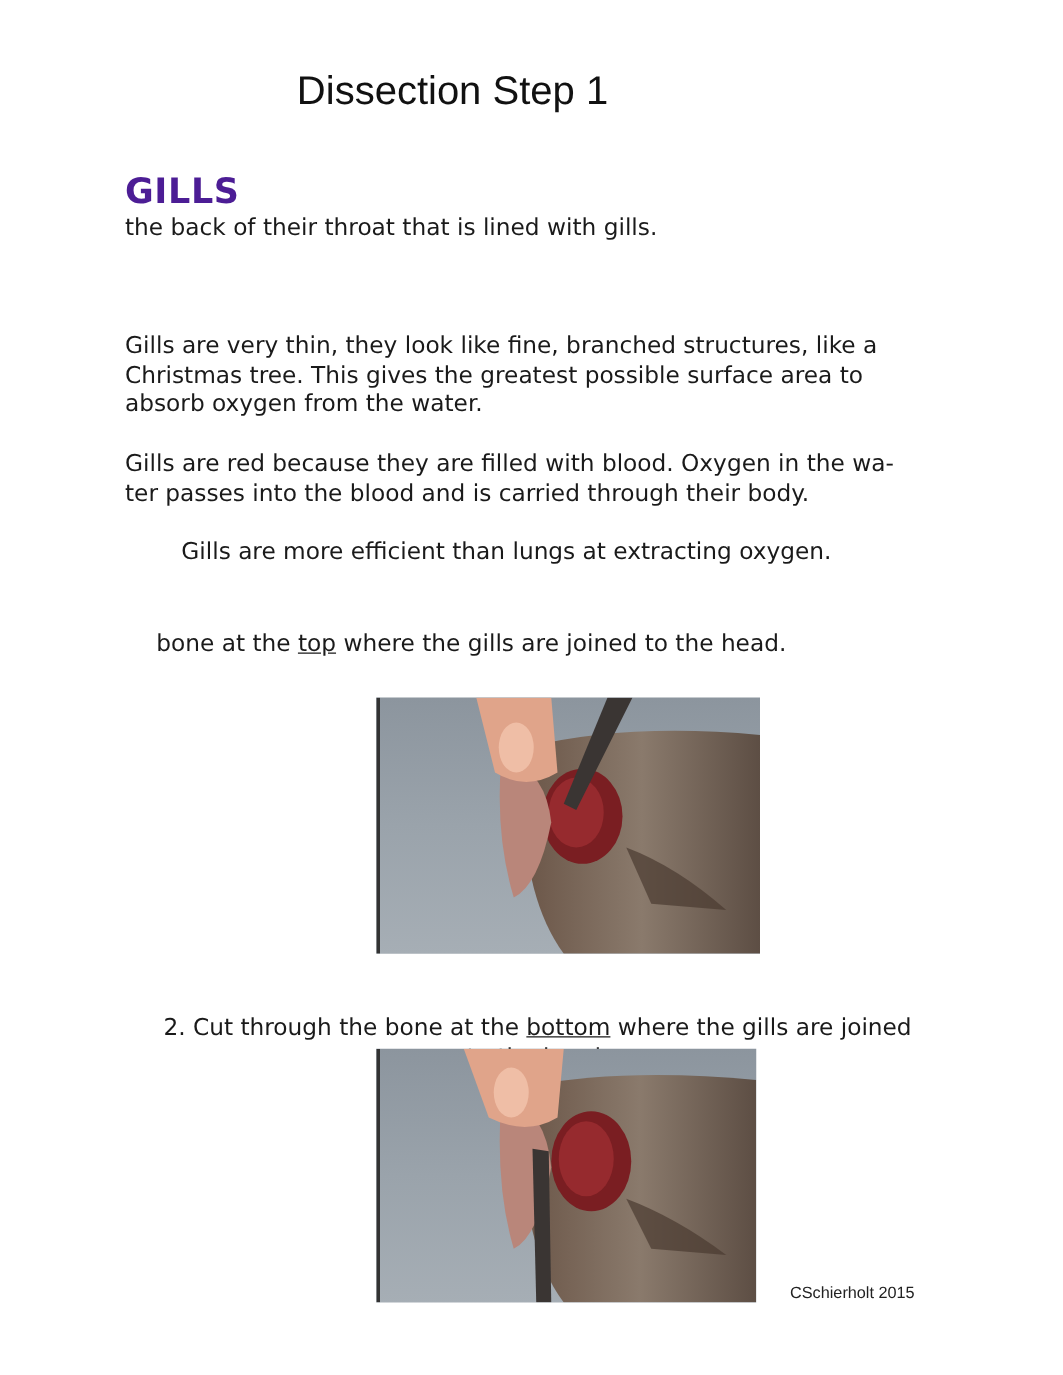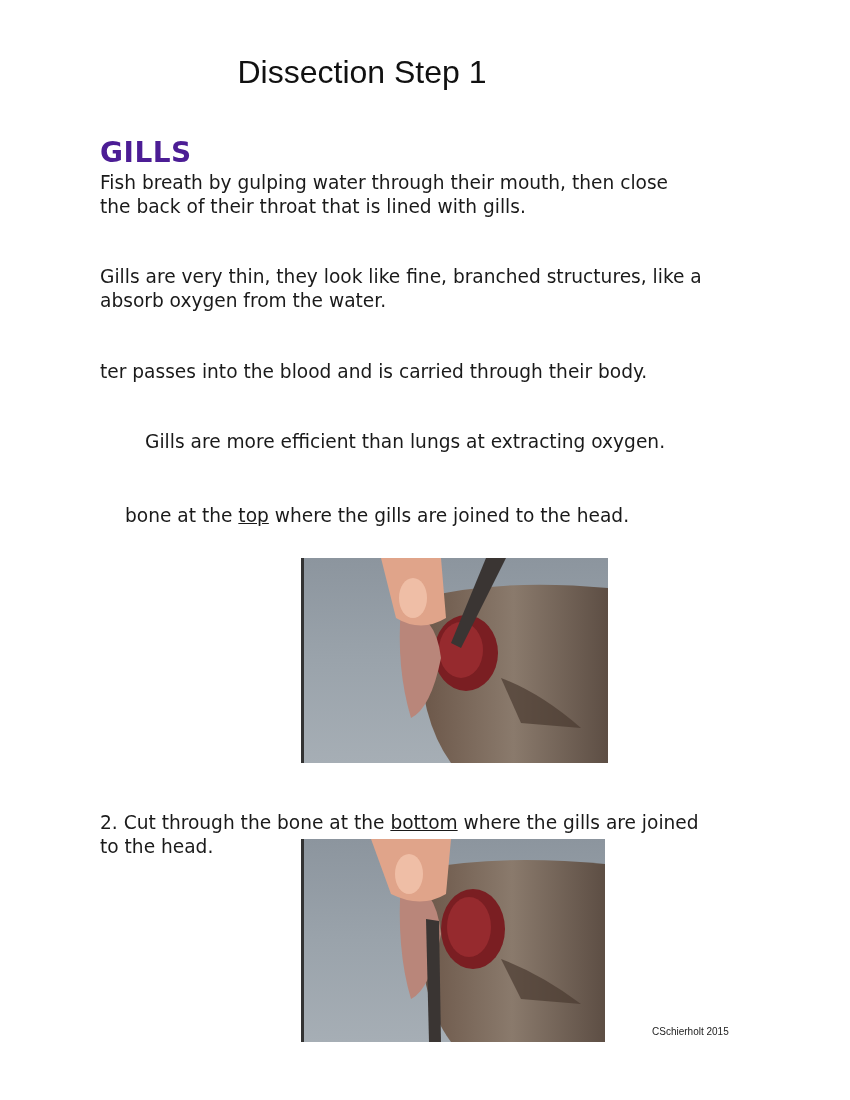--- a/index.html
+++ b/index.html
@@ -18,42 +18,43 @@
     font-family: "DejaVu Sans", sans-serif; font-size: 18.6px; line-height: 23.5px;
     color: #1a1a1a; margin: 0;
   }
   .para .line { display: block; white-space: nowrap; }
   .u { text-decoration: underline; }
   .photo {
     position: absolute; overflow: hidden;
     background: linear-gradient(180deg, #8c959e 0%, #9aa3ab 50%, #a6aeb5 100%);
   }
   .credit {
-    position: absolute; left: 652px; top: 1026px;
-    font-family: "Liberation Sans", sans-serif; font-size: 10px; color: #222;
+    position: absolute; left: 632px; top: 1026px;
+    font-family: "Liberation Sans", sans-serif; font-size: 13px; color: #222;
   }
 </style>
 </head>
 <body>
 
 <div class="title">Dissection Step 1</div>
 
 <div class="heading">GILLS</div>
 
 <p class="para" style="top:171px;">
-  <span class="line">Fish breath by gulping water through their mouth, then close</span>
   <span class="line">the back of their throat that is lined with gills.</span>
 </p>
 
 <p class="para" style="top:265px;">
   <span class="line">Gills are very thin, they look like fine, branched structures, like a</span>
+  <span class="line">Christmas tree. This gives the greatest possible surface area to</span>
   <span class="line">absorb oxygen from the water.</span>
 </p>
 
 <p class="para" style="top:360px;">
+  <span class="line">Gills are red because they are filled with blood. Oxygen in the wa-</span>
   <span class="line">ter passes into the blood and is carried through their body.</span>
 </p>
 
 <p class="para" style="top:430px;margin-left:45px;">
   <span class="line">Gills are more efficient than lungs at extracting oxygen.</span>
 </p>
 
 <div class="para" style="top:504px;">
   <span class="line" style="padding-left:25px;"><span>bone at the </span><span class="u">top</span><span> where the gills are joined to the head.</span></span>
 </div>
@@ -72,21 +73,21 @@
     <ellipse cx="165" cy="95" rx="32" ry="38" fill="#7a1e22"></ellipse>
     <ellipse cx="160" cy="92" rx="22" ry="28" fill="#962a2e"></ellipse>
     <path d="M100 50 Q135 55 140 100 Q130 150 110 160 Q95 110 100 50 Z" fill="#b9867a"></path>
     <path d="M80 0 L140 0 L145 60 Q120 75 95 60 Z" fill="#e0a48a"></path>
     <ellipse cx="112" cy="40" rx="14" ry="20" fill="#efbea6"></ellipse>
     <path d="M185 0 L205 0 L160 90 L150 85 Z" fill="#3a3533"></path>
     <rect x="0" y="0" width="3" height="205" fill="#333"></rect>
   </svg>
 </div>
 
-<div class="para" style="top:811px;">
+<div class="para" style="top:811px;text-align:center;">
   <span class="line"><span>2.</span> <span>Cut through the bone at the </span><span class="u">bottom</span><span> where the gills are joined</span></span>
   <span class="line">to the head.</span>
 </div>
 
 <div class="photo" style="left:301px; top:839px; width:304px; height:203px;" aria-label="Hand holding salmon gill cover open with scissors cutting at bottom of gills">
   <svg width="304" height="203" viewBox="0 0 304 203">
     <defs>
       <linearGradient id="fish2" x1="0" y1="0" x2="1" y2="0">
         <stop offset="0" stop-color="#6b5648"></stop>
         <stop offset="0.5" stop-color="#8a7a6c"></stop>

